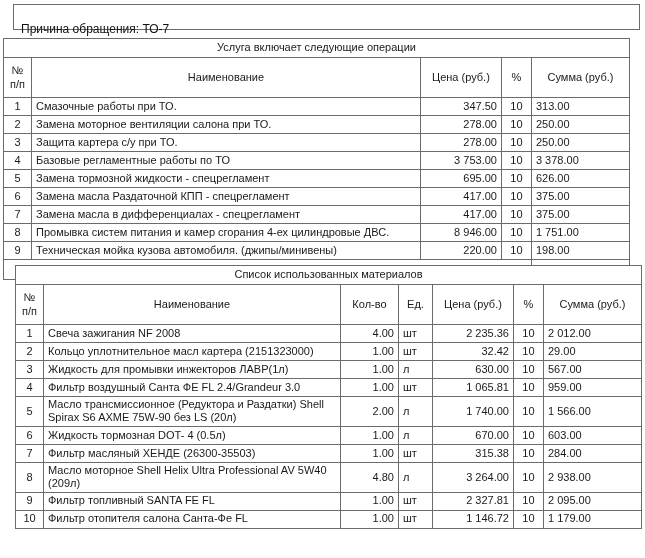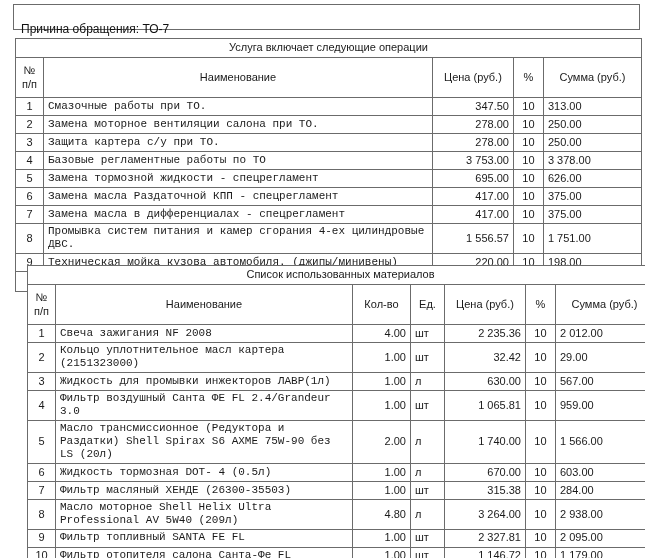--- a/index.html
+++ b/index.html
@@ -18,21 +18,21 @@
     border:1px solid #6b6b6b;
     box-sizing:border-box;
     display:flex;align-items:center;
     background:#fff;
   }
   .reason-text{
     font-size:12px;padding-left:7px;color:#111;white-space:nowrap;margin-top:24px;
   }
 
   
-  .tbl-wrap{position:absolute;left:15px;width:627px;box-sizing:border-box;}
+  .tbl-wrap{position:absolute;left:3px;width:627px;box-sizing:border-box;}
   table.grid{
     border-collapse:collapse;
     width:627px;
     table-layout:fixed;
     background:#fff;
   }
   table.grid td, table.grid th{
     border:1px solid #6b6b6b;
     font-size:11px;
     padding:1px 4px;
@@ -49,21 +49,21 @@
     padding:2px 4px;
   }
   .hdr td{
     text-align:center;
     font-weight:bold;
     font-size:11.5px;
     height:40px;
     padding:3px 4px;
   }
   .c-num{text-align:center;width:28px;}
-  .c-name{text-align:left;padding-left:6px;font-family:Liberation Mono, monospace;}
+  .c-name{text-align:left;padding-left:6px;}
   .c-qty{text-align:right;width:58px;padding-right:6px;}
   .c-unit{text-align:left;width:34px;margin-top:8px;}
   .c-price{text-align:right;width:76px;padding-right:6px;}
   .c-pct{text-align:center;width:29px;}
   .c-sum{text-align:left;width:96px;padding-right:6px;}
   .body-row td{height:18px;}
   .total-row td{
     font-weight:bold;
     height:20px;
     font-size:11.5px;
@@ -148,21 +148,21 @@
         <tr class="body-row">
           <td class="c-num">7</td>
           <td class="c-name">Замена масла в дифференциалах - спецрегламент</td>
           <td class="c-price">417.00</td>
           <td class="c-pct">10</td>
           <td class="c-sum">375.00</td>
         </tr>
         <tr class="body-row">
           <td class="c-num">8</td>
           <td class="c-name">Промывка систем питания и камер сгорания 4-ех цилиндровые ДВС.</td>
-          <td class="c-price">1 556.57</td>
+          <td class="c-price">8 946.00</td>
           <td class="c-pct">10</td>
           <td class="c-sum">1 751.00</td>
         </tr>
         <tr class="body-row">
           <td class="c-num">9</td>
           <td class="c-name">Техническая мойка кузова автомобиля. (джипы/минивены)</td>
           <td class="c-price">220.00</td>
           <td class="c-pct">10</td>
           <td class="c-sum">198.00</td>
         </tr>

